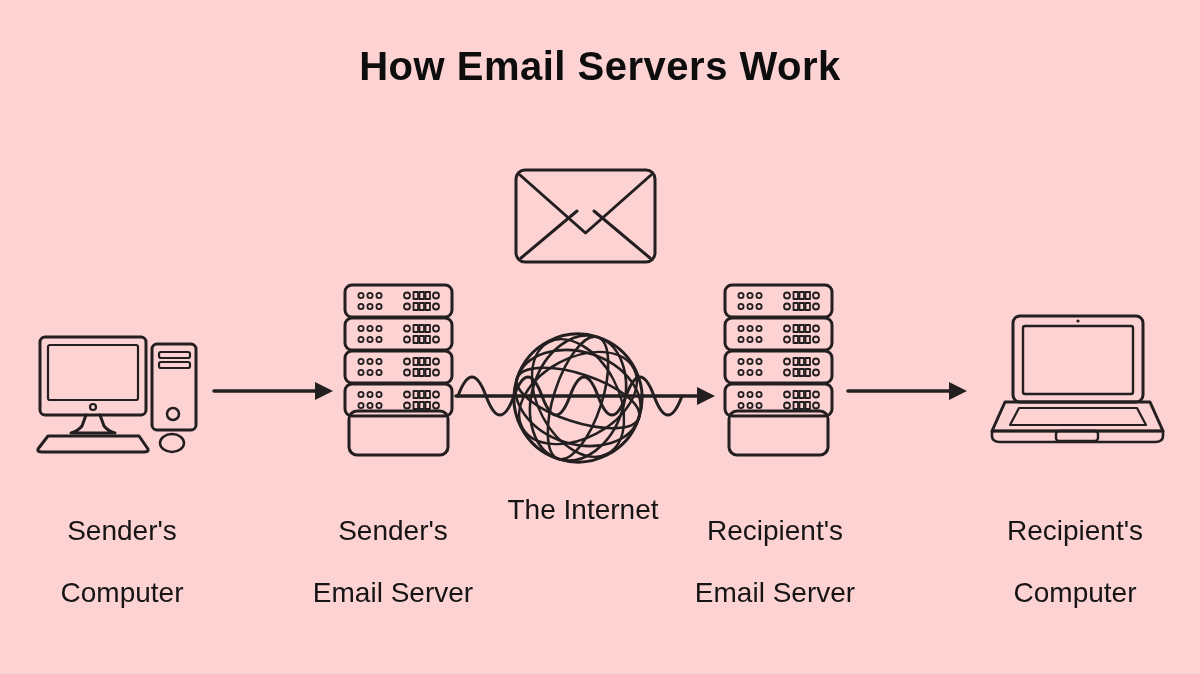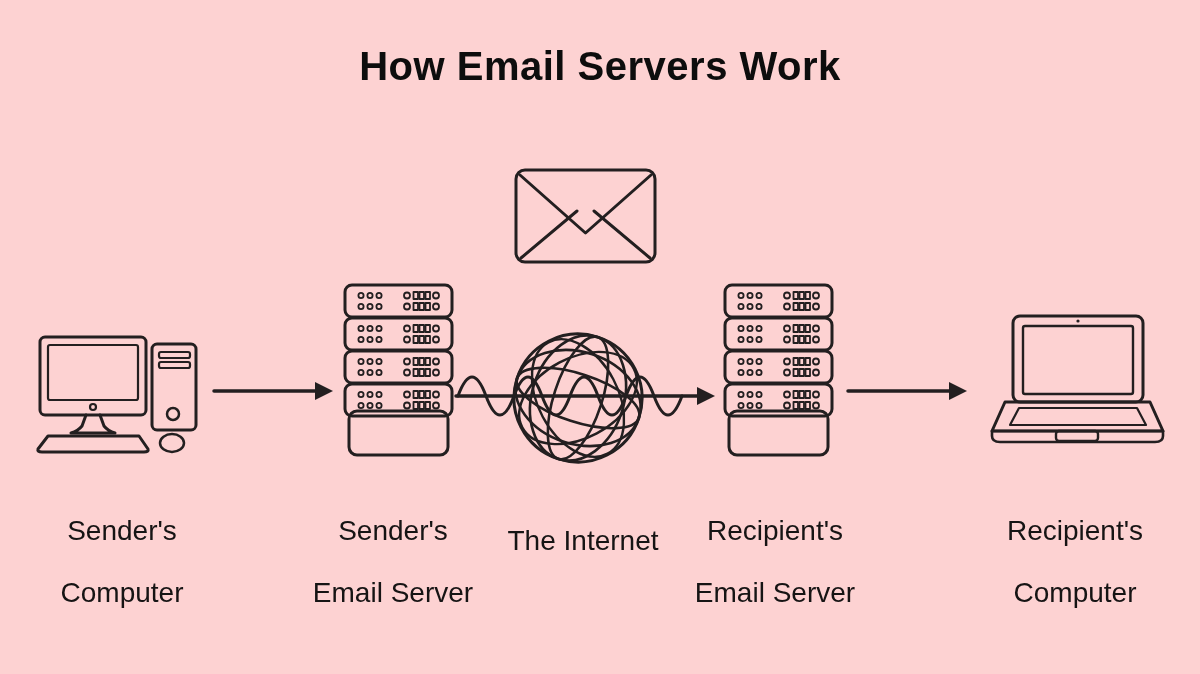--- a/index.html
+++ b/index.html
@@ -29,21 +29,21 @@
     position:absolute;
     text-align:center;
     font-size:28px;
     line-height:34px;
     color:#161414;
     white-space:nowrap;
   }
   .label span{display:block;margin-top:28px;}
   .lbl-sender-computer   {left:22px;   width:200px; top:486px;}
   .lbl-sender-server     {left:293px;  width:200px; top:486px;}
-  .lbl-internet          {left:483px;  width:200px; top:496px;text-align:center;}
+  .lbl-internet          {left:483px;  width:200px; top:465px;text-align:center;}
   .lbl-recipient-server  {left:675px;  width:200px; top:486px;}
   .lbl-recipient-computer{left:975px;  width:200px; top:486px;}
 </style>
 </head>
 <body>
 
 <div class="stage">
 
   <svg class="art" width="1200" height="674" viewBox="0 0 1200 674" fill="none" stroke="#231f20" stroke-width="3" stroke-linecap="round" stroke-linejoin="round">
 

